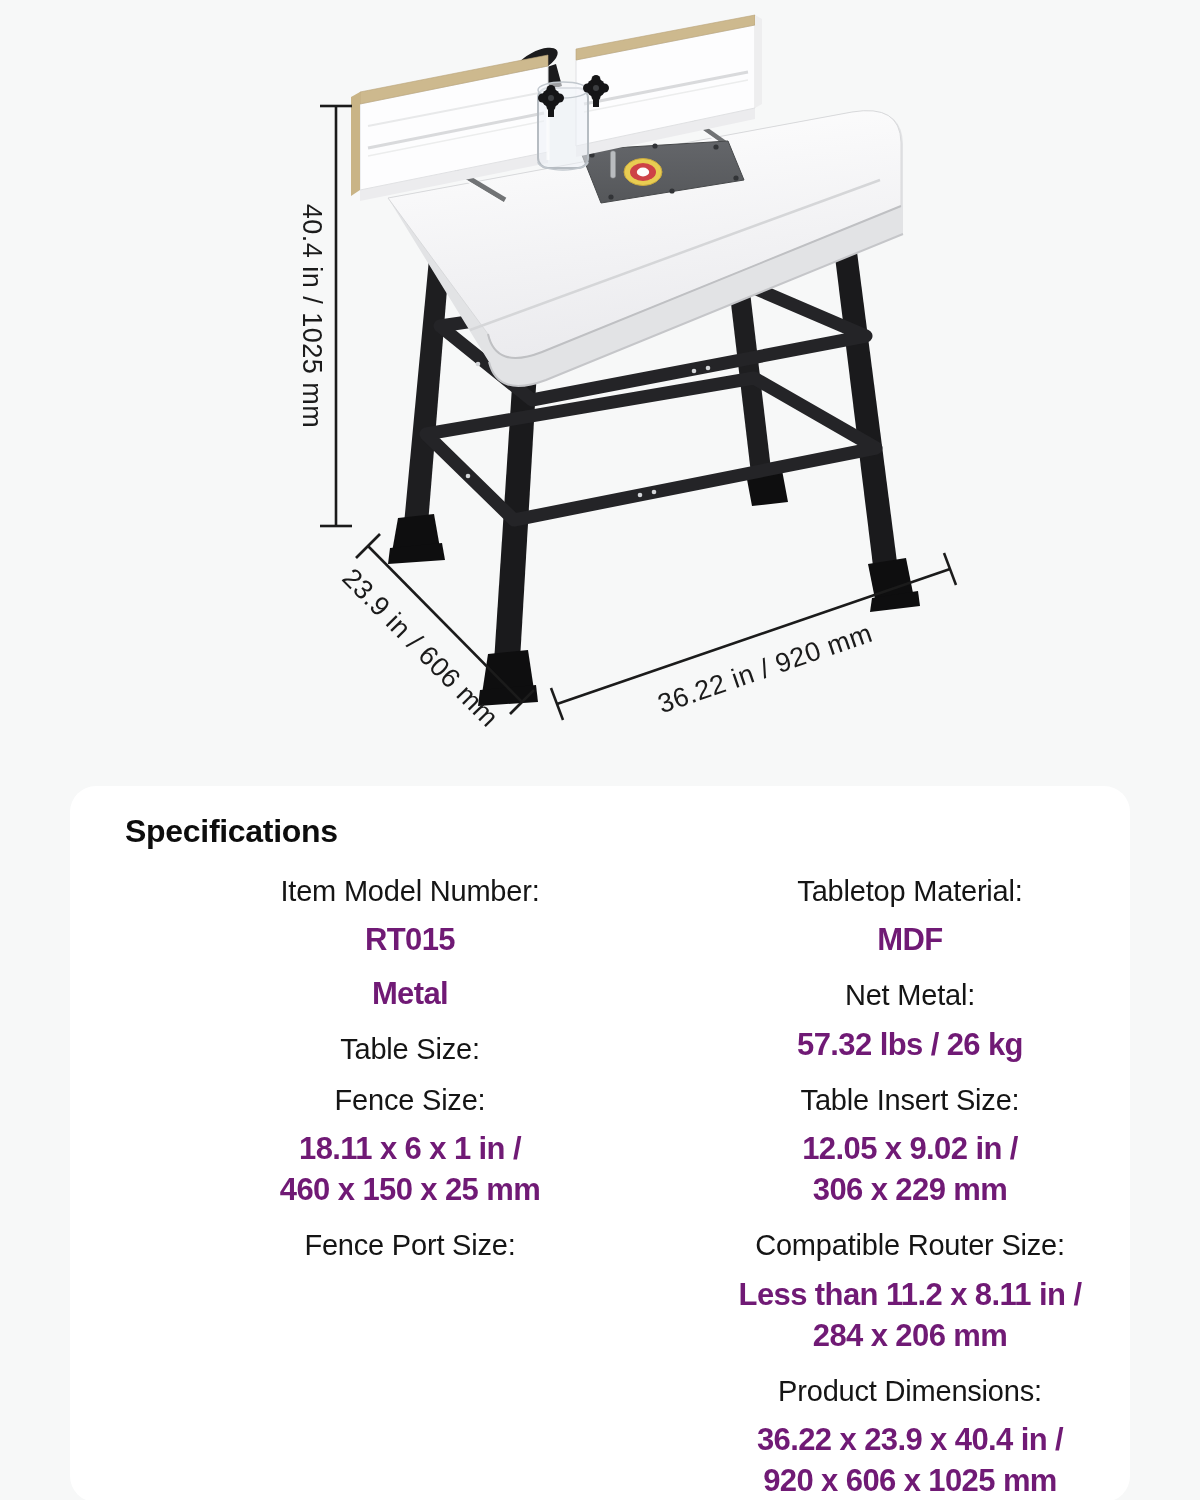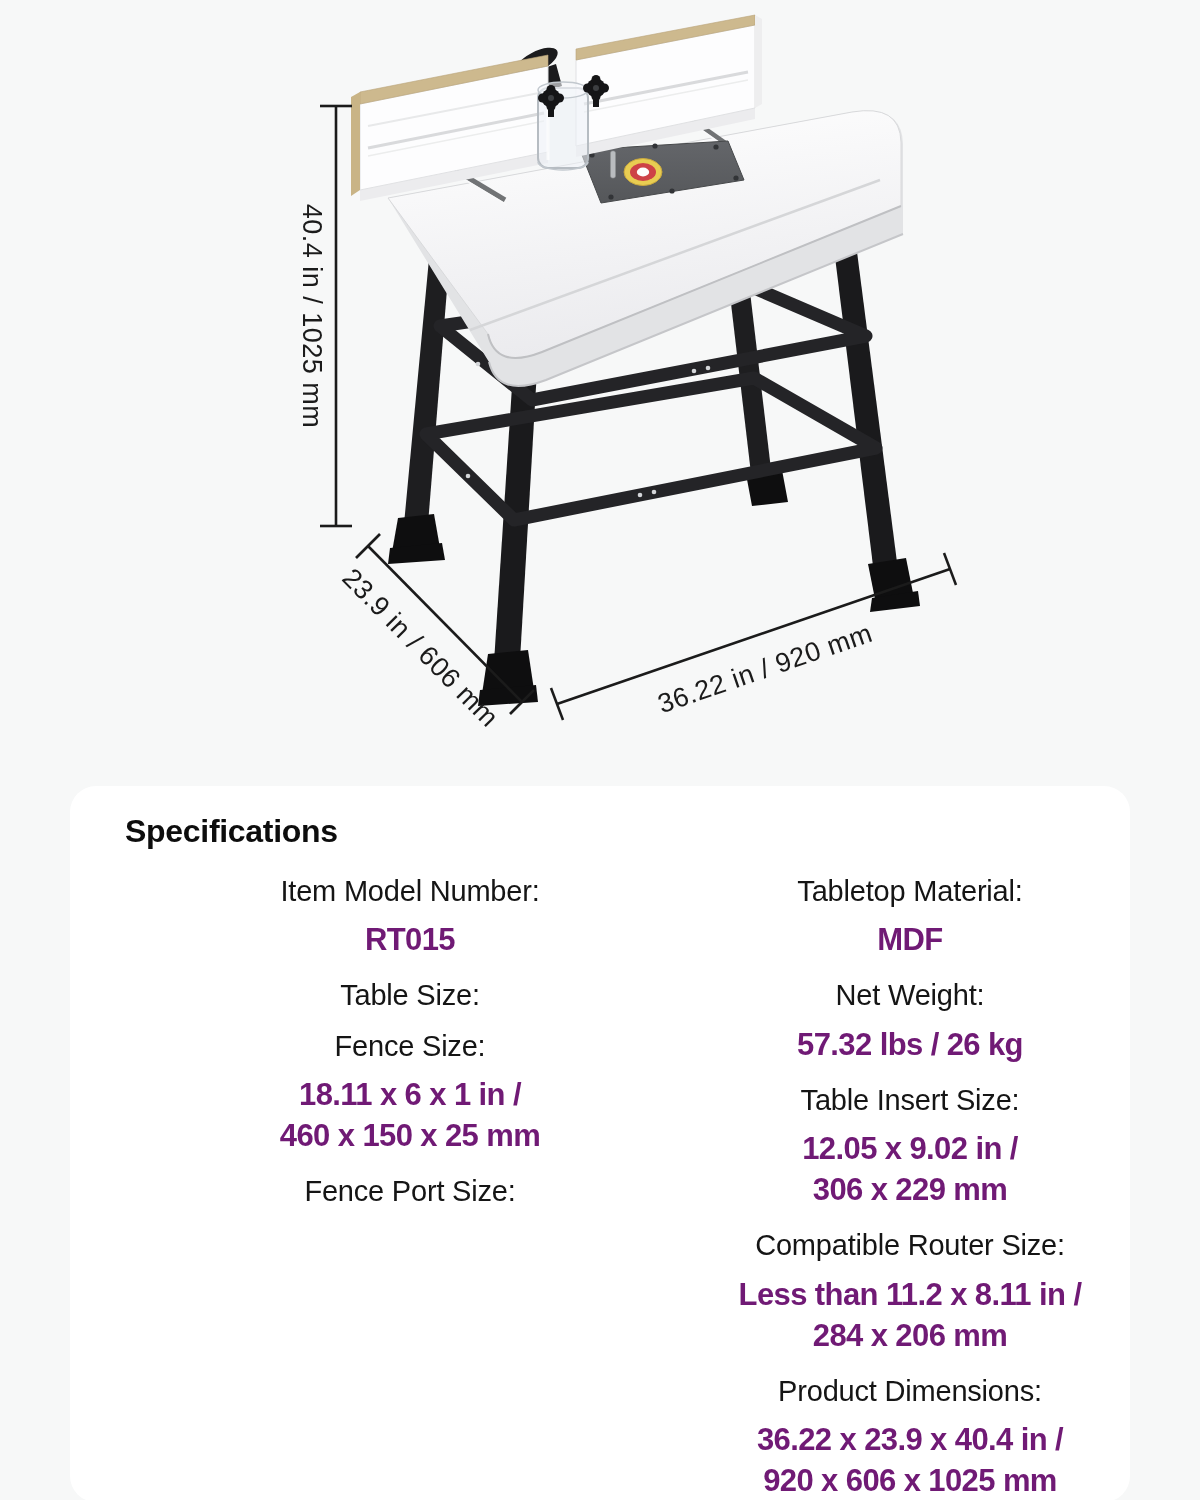--- a/index.html
+++ b/index.html
@@ -169,31 +169,32 @@
     <text class="dim-text" transform="translate(768,677) rotate(-19)" text-anchor="middle">36.22 in / 920 mm</text>
   </svg>
 
   <div class="spec-panel">
     <h2 class="spec-title">Specifications</h2>
     <div class="spec-cols">
 
       <div class="spec-col">
         <div class="spec-label">Item Model Number:</div>
         <div class="spec-value">RT015</div>
+        <div class="spec-value">Metal</div>
         <div class="spec-label">Table Size:</div>
         <div class="spec-label">Fence Size:</div>
         <div class="spec-value">18.11 x 6 x 1 in /
 460 x 150 x 25 mm</div>
         <div class="spec-label">Fence Port Size:</div>
       </div>
 
       <div class="spec-col right">
         <div class="spec-label">Tabletop Material:</div>
         <div class="spec-value">MDF</div>
-        <div class="spec-label">Net Weight:</div>
+        <div class="spec-label">Net Metal:</div>
         <div class="spec-value">57.32 lbs / 26 kg</div>
         <div class="spec-label">Table Insert Size:</div>
         <div class="spec-value">12.05 x 9.02 in /
 306 x 229 mm</div>
         <div class="spec-label">Compatible Router Size:</div>
         <div class="spec-value">Less than 11.2 x 8.11 in /
 284  x 206 mm</div>
         <div class="spec-label">Product Dimensions:</div>
         <div class="spec-value">36.22  x 23.9 x 40.4 in /
 920 x 606 x 1025 mm</div>

